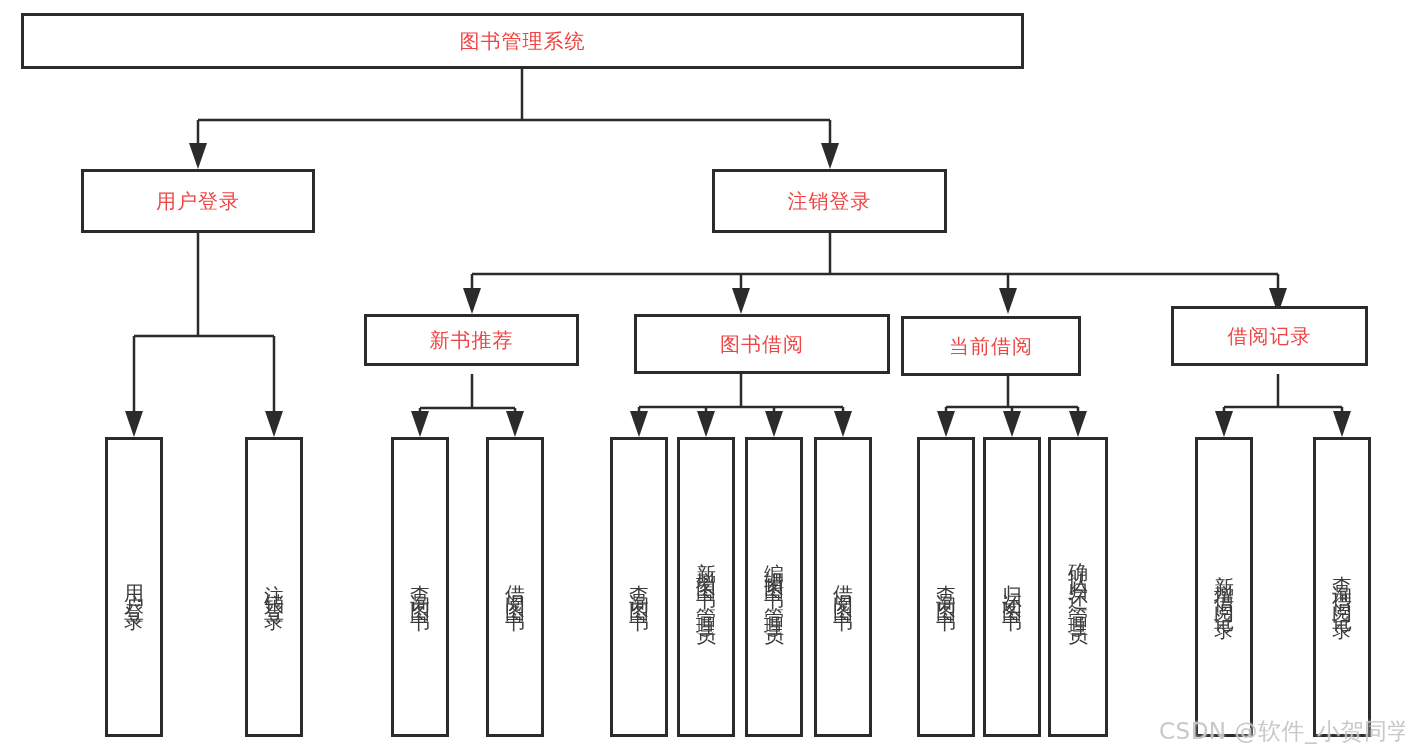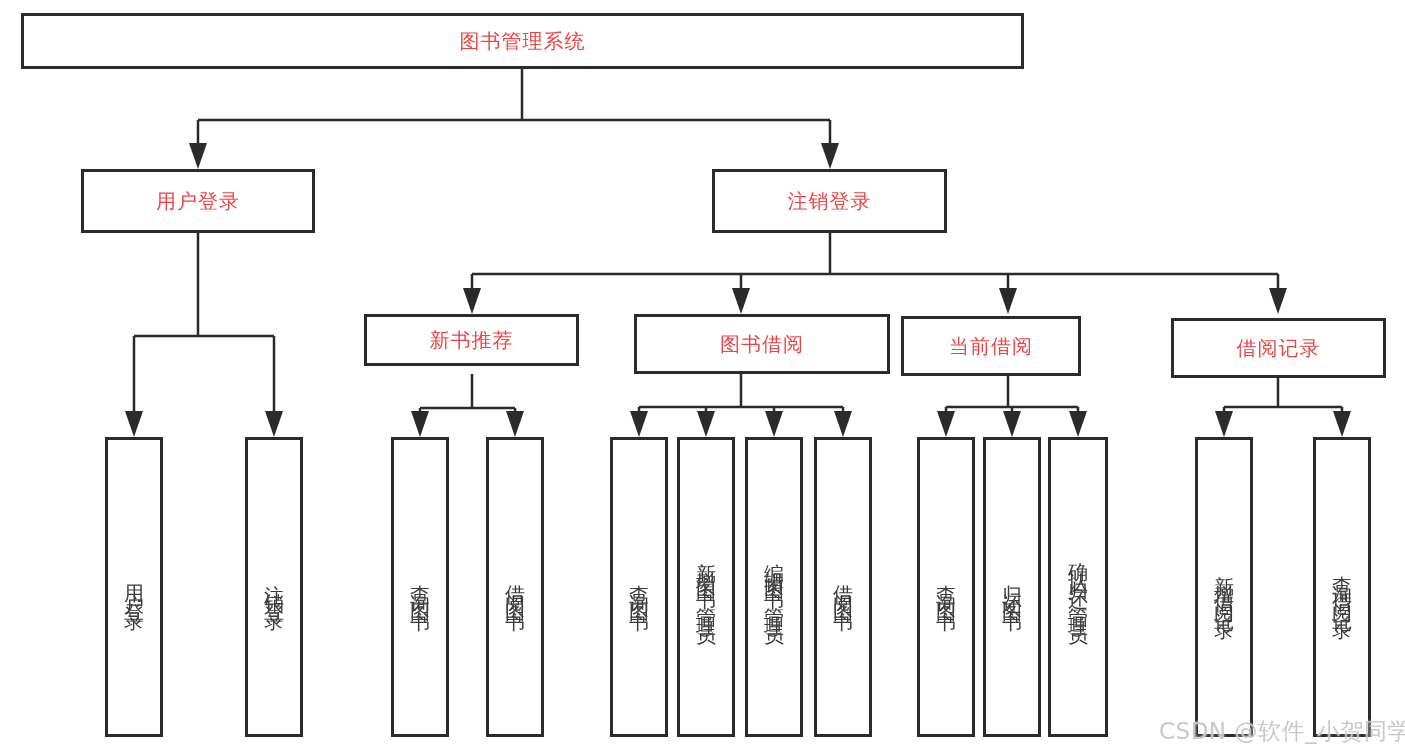--- a/index.html
+++ b/index.html
@@ -85,21 +85,21 @@
 
   <div class="box h" style="left:364px;top:314px;width:215px;height:52px">
     <span>新书推荐</span>
   </div>
   <div class="box h" style="left:634px;top:314px;width:256px;height:60px">
     <span>图书借阅</span>
   </div>
   <div class="box h" style="left:901px;top:316px;width:180px;height:60px">
     <span>当前借阅</span>
   </div>
-  <div class="box h" style="left:1171px;top:318px;width:215px;height:60px">
+  <div class="box h" style="left:1171px;top:306px;width:197px;height:60px">
     <span>借阅记录</span>
   </div>
 
   <div class="box v" style="left:105px;top:437px">
     <span>用户登录</span>
   </div>
   <div class="box v" style="left:245px;top:437px">
     <span>注销登录</span>
   </div>
 

